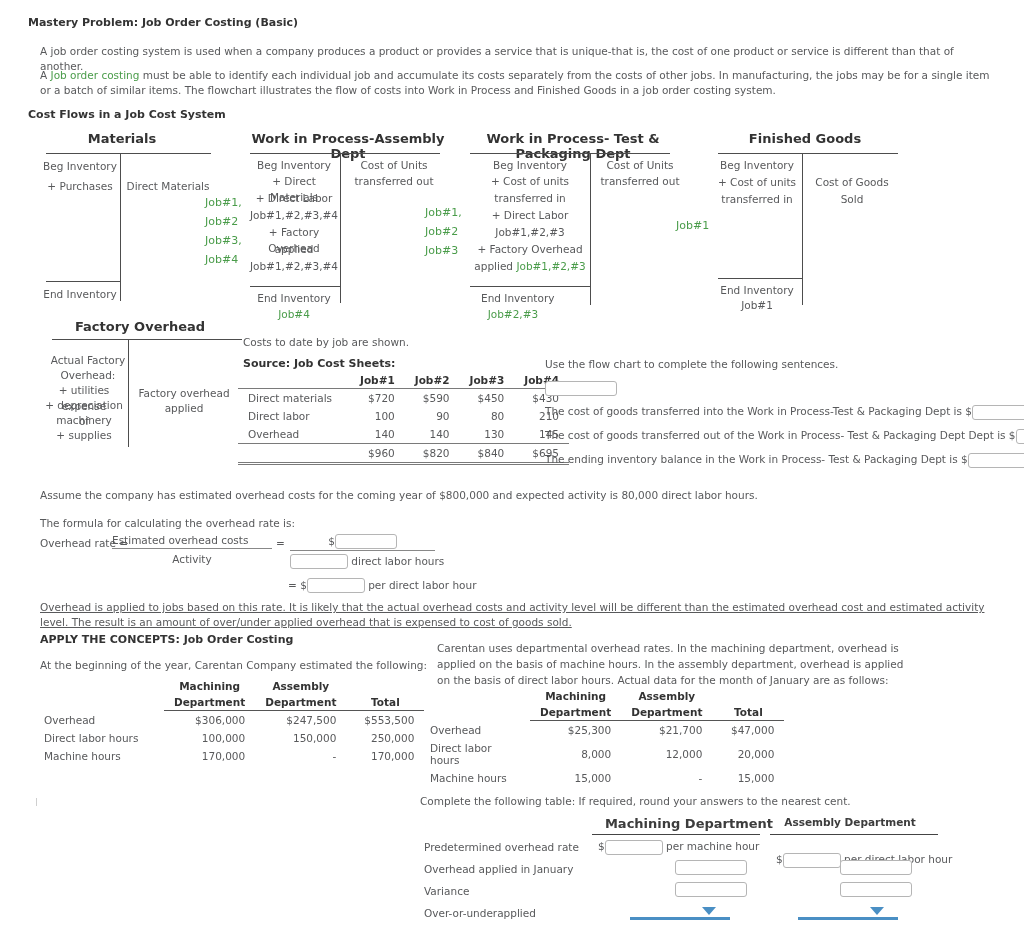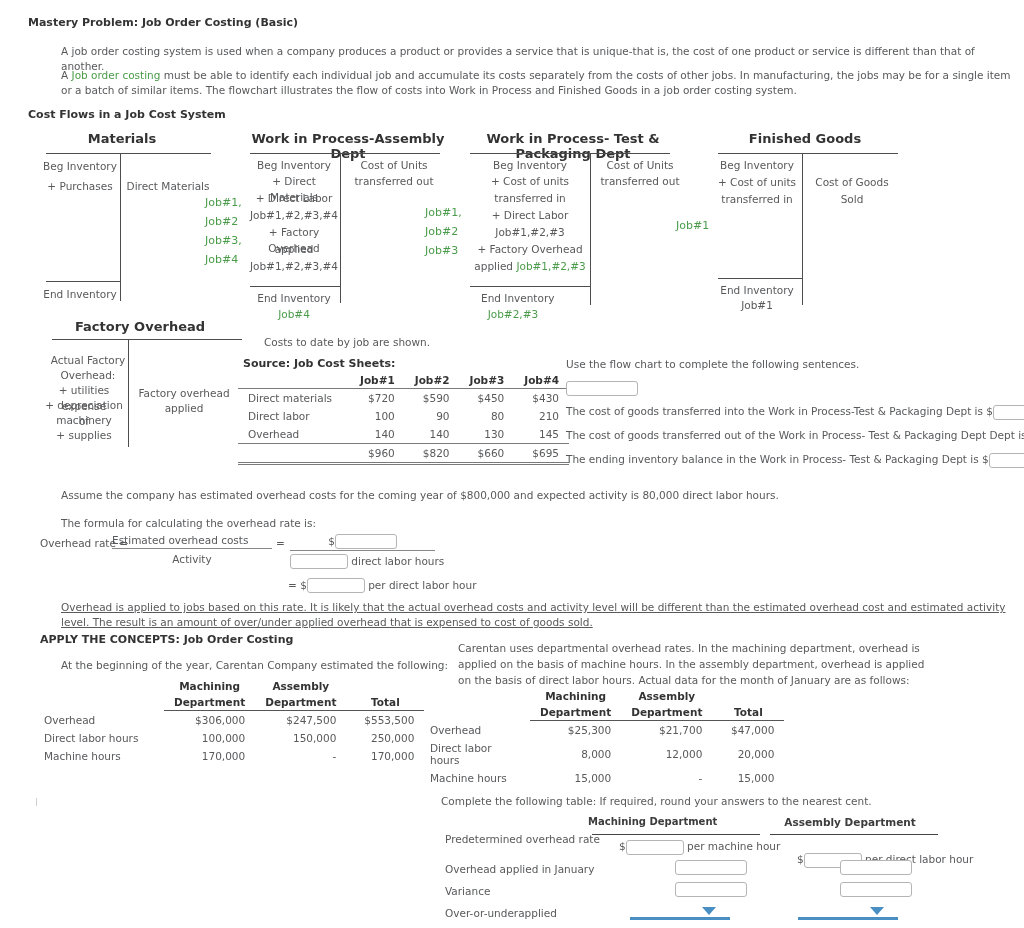--- a/index.html
+++ b/index.html
@@ -11,21 +11,21 @@
     color:#58595b;
     font-size:11px;
     position:relative;
     overflow:hidden;
   }
   .pg { position:absolute; }
 
   .bold { font-weight:bold; color:#3c3c3c; }
   .ttl { font-weight:bold; color:#333333; font-size:11px; }
   .green { color:#4a9c4a; }
-  .para { color:#58595b; font-size:10.5px; line-height:15px;margin-left:21px; }
+  .para { color:#58595b; font-size:10.5px; line-height:15px; }
 
   
   .tacct { position:absolute; }
   .tacct .thead {
     position:absolute; text-align:center; font-weight:bold;
     color:#333; font-size:13px;
   }
   .topline { position:absolute; border-top:1.6px solid #4d4d4d; }
   .midline { position:absolute; border-left:1.6px solid #4d4d4d; }
   .subline { position:absolute; border-top:1.3px solid #4d4d4d; }
@@ -215,21 +215,21 @@
         <td>Overhead</td>
         <td class="num">140</td>
         <td class="num">140</td>
         <td class="num">130</td>
         <td class="num">145</td>
       </tr>
       <tr class="dbl">
         <td></td>
         <td class="num">$960</td>
         <td class="num">$820</td>
-        <td class="num">$660</td>
+        <td class="num">$840</td>
         <td class="num">$695</td>
       </tr>
     </tbody>
   </table>
 </div>
 
 <div class="pg para" style="left:545px; top:357px;">Use the flow chart to complete the following sentences.</div>
 
 <div class="pg para" style="left:545px; top:380px; white-space:nowrap;">
   <input class="inp w1" value="" style="">
@@ -354,26 +354,26 @@
         <td class="num">15,000</td>
       </tr>
     </tbody>
   </table>
 </div>
 
 <div class="pg para" style="left:420px; top:794px;">Complete the following table: If required, round your answers to the nearest cent.</div>
 
 <div class="pg" style="left:420px; top:812px; width:600px;">
 
-  <div class="pg bold" style="left:168px; top:4px; width:170px; text-align:left; font-size:10px;">Machining Department</div>
+  <div class="pg bold" style="left:183px; top:4px; width:170px; text-align:right; font-size:13px;">Machining Department</div>
   <div class="pg bold" style="left:345px; top:4px; width:170px; text-align:center; font-size:10.5px;">Assembly Department</div>
   <div class="pg" style="left:172px; top:22px; width:168px; border-top:1.4px solid #444;"></div>
   <div class="pg" style="left:350px; top:22px; width:168px; border-top:1.4px solid #444;"></div>
 
-  <div class="pg para" style="left:4px; top:20px;">Predetermined overhead rate</div>
+  <div class="pg para" style="left:4px; top:28px;">Predetermined overhead rate</div>
   <div class="pg para" style="left:178px; top:27px; white-space:nowrap;">
     <span>$</span><input class="inp w3" value="" style=""> <span>per machine hour</span>
   </div>
   <div class="pg para" style="left:356px; top:40px; white-space:nowrap;">
     <span>$</span><input class="inp w3" value="" style=""> <span>per direct labor hour</span>
   </div>
 
   <div class="pg para" style="left:4px; top:50px;">Overhead applied in January</div>
   <div class="pg" style="left:255px; top:48px;">
     <input class="inp w1" value="" style="">

